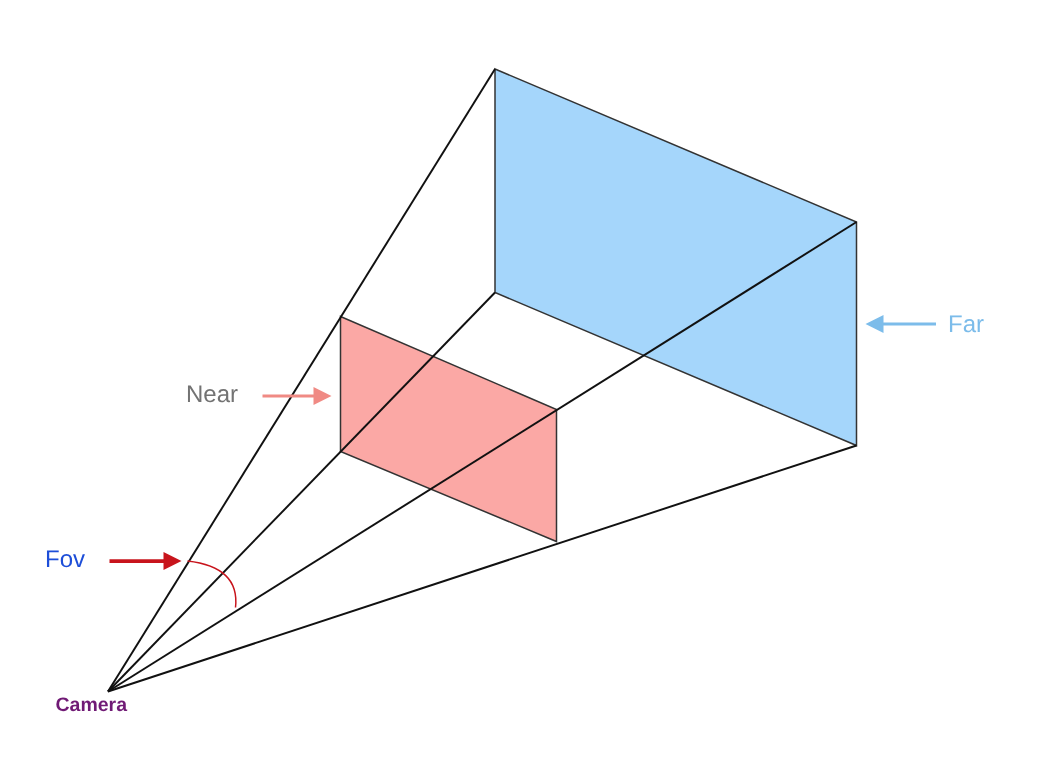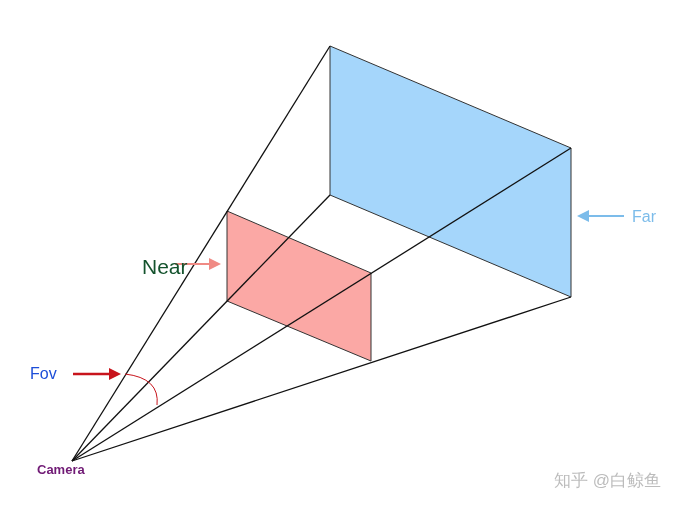--- a/index.html
+++ b/index.html
@@ -1,19 +1,19 @@
 <!DOCTYPE html>
 <html><head>
 <meta charset="utf-8">
 <style>
   html,body{margin:0;padding:0;background:#fff;}
   #stage{position:relative;width:700px;height:509px;overflow:hidden;background:#fff;}
   svg{position:absolute;left:0;top:0;}
   .lbl{position:absolute;font-family:"Liberation Sans",sans-serif;white-space:nowrap;}
-  .near{left:142px;top:255px;font-size:21px;color:#14532d;}
+  .near{left:124px;top:255px;font-size:16px;color:#737373;}
   .far{left:632px;top:208px;font-size:16px;color:#7cbcea;text-align:center;}
   .fov{left:30px;top:365px;font-size:16px;color:#1d4ed8;font-weight:normal;text-align:right;}
   .cam{left:37px;top:462px;font-size:13px;color:#701a75;font-weight:bold;}
   .wm{left:554px;top:469px;font-size:17px;color:#bcbcbc;}
 </style>
 </head>
 <body>
 
 <div id="stage">
   <svg width="700" height="509" viewBox="0 0 700 509">
@@ -41,14 +41,13 @@
     </g>
     <g>
       <line x1="585" y1="216" x2="624" y2="216" stroke="#7cbcea" stroke-width="2"></line>
       <polygon points="577,216 589,210 589,222" fill="#7cbcea"></polygon>
     </g>
   </svg>
   <div class="lbl near">Near</div>
   <div class="lbl far">Far</div>
   <div class="lbl fov">Fov</div>
   <div class="lbl cam">Camera</div>
-  <div class="lbl wm">知乎 @白鲸鱼</div>
 </div>
 
 </body></html>

